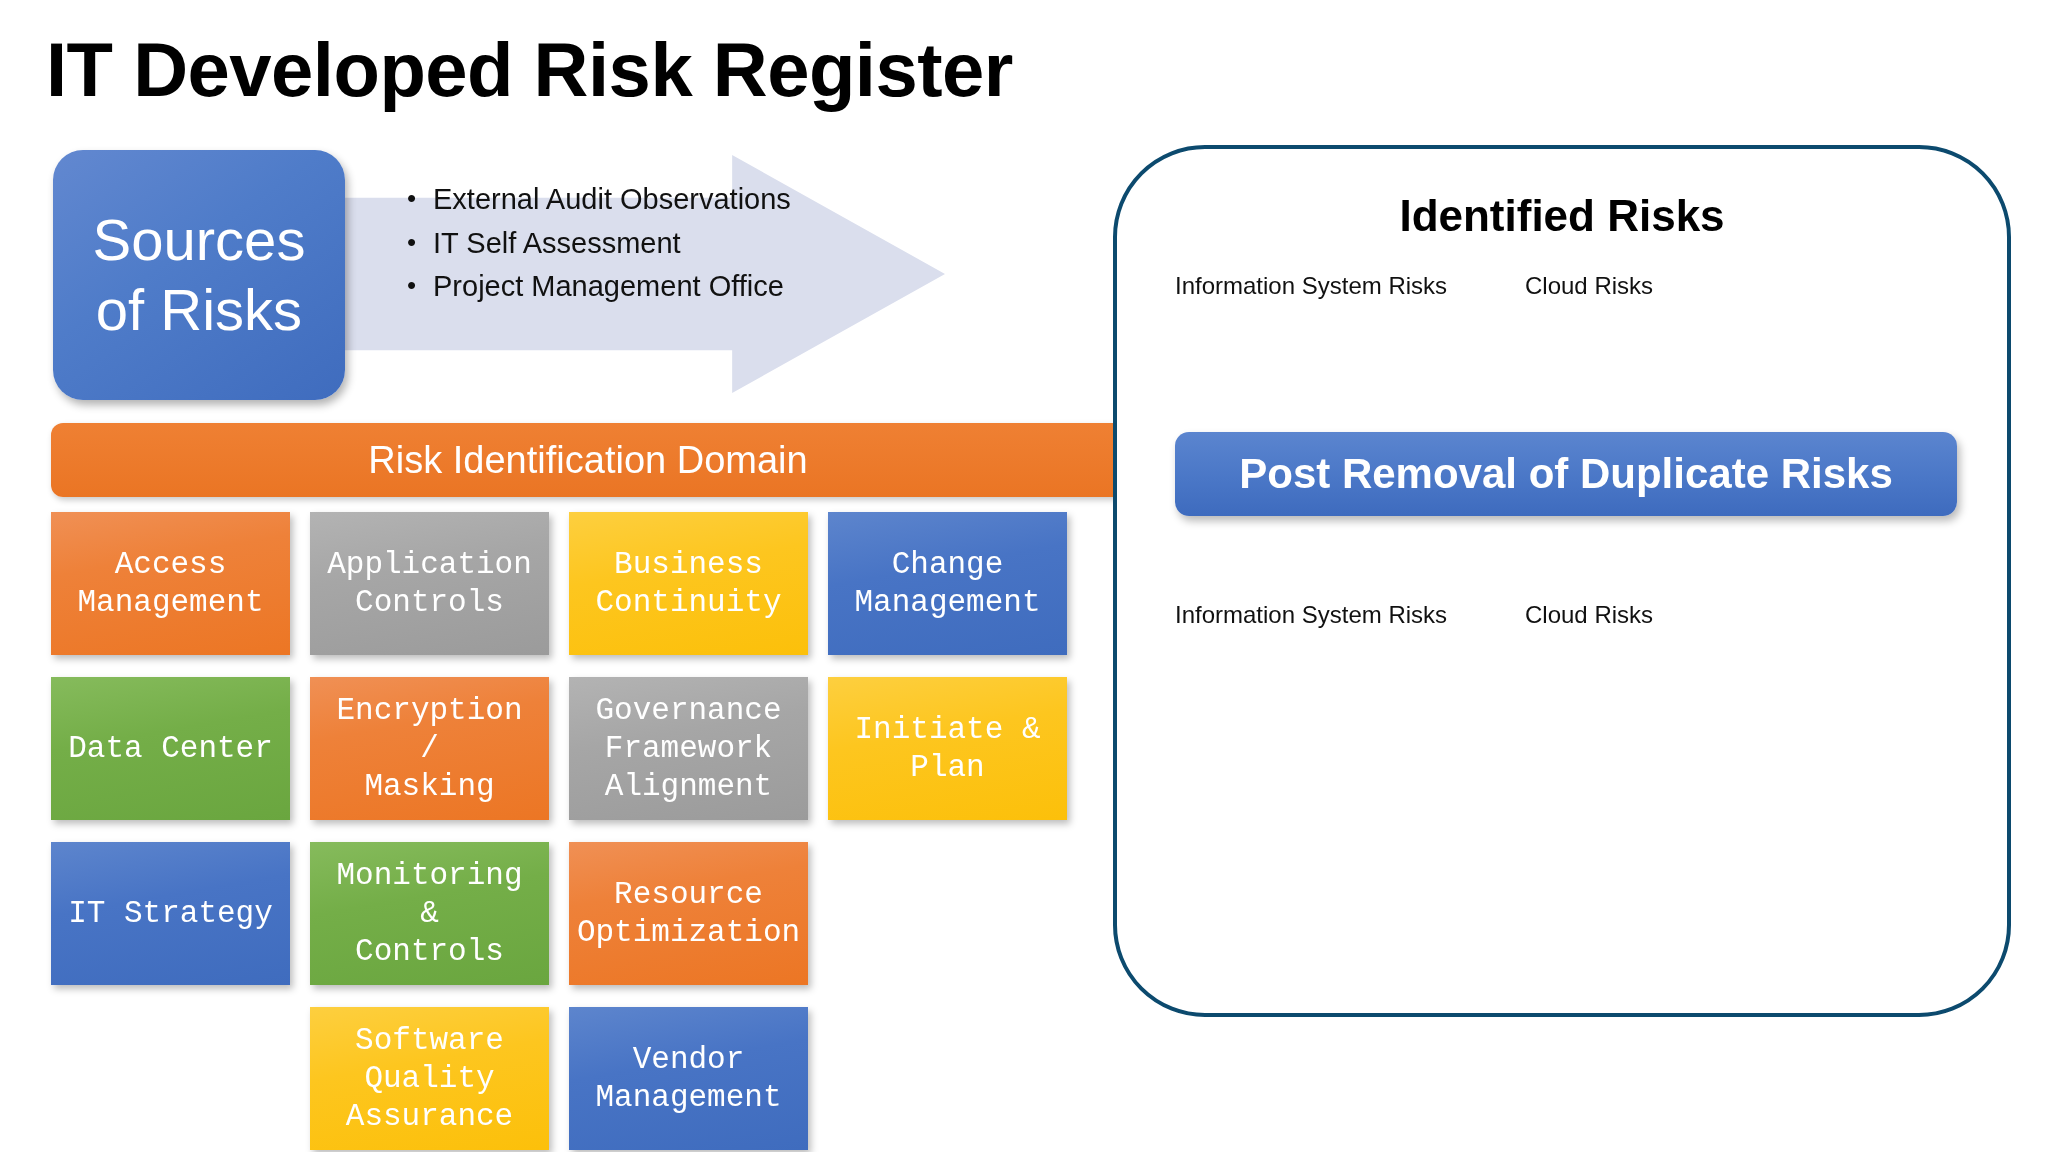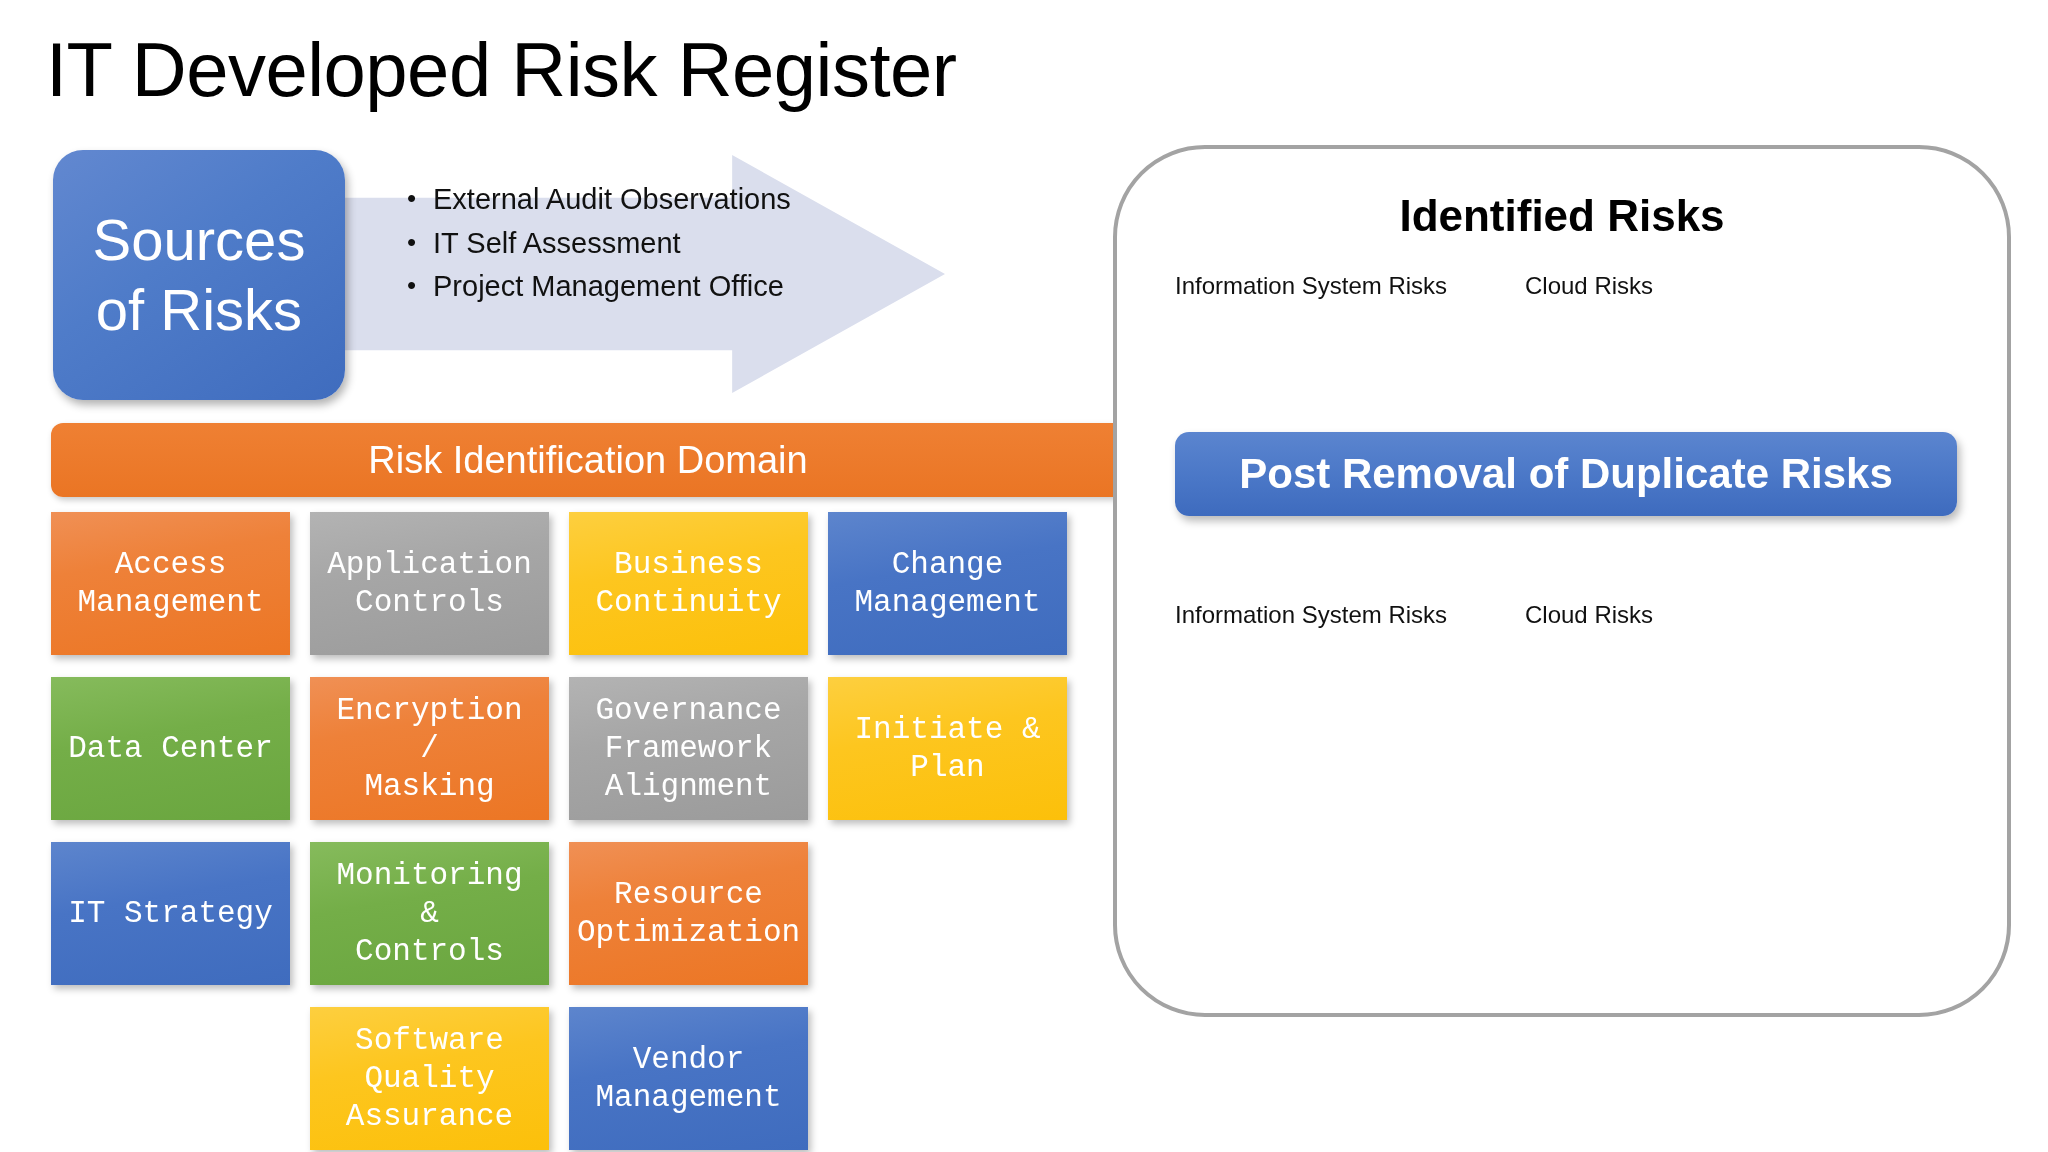--- a/index.html
+++ b/index.html
@@ -16,21 +16,21 @@
     color: #000000;
   }
 
   
   #page-title {
     position: absolute;
     left: 46px;
     top: 28px;
     font-size: 76px;
     line-height: 84px;
-    font-weight: 400;
+    font-weight: 700;
     letter-spacing: -0.5px;
     color: #000000;
     white-space: nowrap;
   }
 
   
   #sources-box {
     position: absolute;
     left: 53px;
     top: 150px;
@@ -152,21 +152,21 @@
   .c-blue    { background: linear-gradient(170deg, #5d85cd 0%, #4874c5 40%, #3f6cbe 100%); }
   .c-green   { background: linear-gradient(170deg, #86bb5c 0%, #74ae48 40%, #6aa63f 100%); }
 
   
   #identified-panel {
     position: absolute;
     left: 1113px;
     top: 145px;
     width: 898px;
     height: 872px;
-    border: 4px solid #a3a3a3;
+    border: 4px solid #0c4a6e;
     border-radius: 92px;
     box-sizing: border-box;
     background: #ffffff;
   }
   #identified-title {
     position: absolute;
     left: 0;
     right: 0;
     top: 42px;
     text-align: center;

